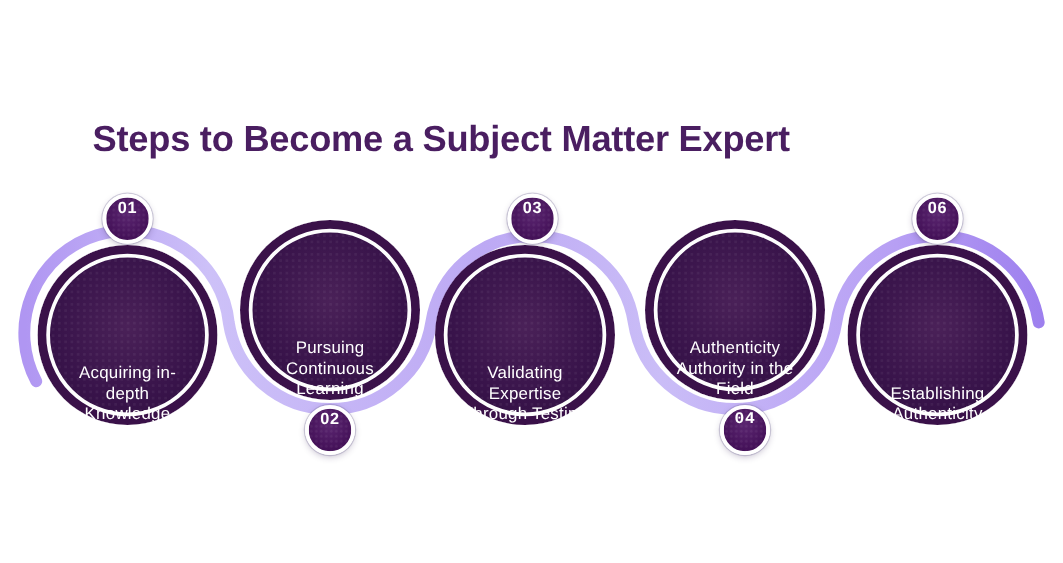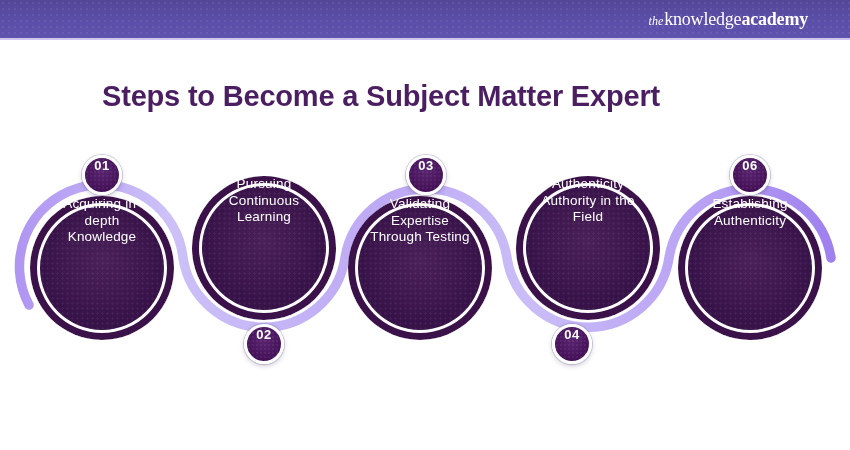--- a/index.html
+++ b/index.html
@@ -37,29 +37,28 @@
     line-height: 1;
     white-space: nowrap;
   }
   .logo-the { font-style: italic; font-size: 12px; margin-right: 1px; }
   .logo-knowledge { font-size: 18px; letter-spacing: -0.2px; }
   .logo-academy { font-size: 18px; font-weight: 700; letter-spacing: -0.2px; }
 
   
   .title {
     position: absolute;
-    left: 0; top: 80px;
+    left: 0; top: 96px;
     width: 706px;
     text-align: center;
     font-size: 29px;
     line-height: 32px;
     font-weight: 700;
     letter-spacing: -0.2px;
     color: #4a1e61;
-    margin-left: 28px;
   }
 
   
   .wave {
     position: absolute;
     left: 0; top: 0;
     width: 850px; height: 450px;
     pointer-events: none;
   }
 
@@ -69,21 +68,21 @@
     width: 144px; height: 144px;
     border-radius: 50%;
     background-image:
       radial-gradient(rgba(255,255,255,0.05) 1px, transparent 1.3px),
       radial-gradient(circle at 50% 45%, #4a2158 0%, #38134a 55%, #2c0e3b 100%);
     background-size: 5px 5px, 100% 100%;
     box-shadow:
       inset 0 0 0 7px #3a1149,
       inset 0 0 0 10px #fdfdfd;
     display: flex;
-    align-items: flex-start;
+    align-items: flex-end;
     justify-content: center;
   }
   .circle .label {
     color: #ffffff;
     font-size: 13.5px;
     line-height: 1.24;
     font-weight: 500;
     letter-spacing: 0.2px;
     text-align: center;
     white-space: pre-line;
@@ -114,35 +113,28 @@
   }
   .badge .num {
     color: #ffffff;
     font-size: 13px;
     font-weight: 700;
     letter-spacing: 0.6px;
   }
   .b1 { left: 82px;  top: 155px; }
   .b2 { left: 244px; top: 324px; }
   .b3 { left: 406px; top: 155px; }
-  .b4 { left: 552px; top: 324px; }
+  .b4 { left: 576px; top: 324px; font-family: Liberation Mono, monospace; }
   .b5 { left: 730px; top: 155px; }
 </style>
 </head>
 <body>
 
 <div class="page">
 
-  <header class="topbar">
-    <div class="logo">
-      <span class="logo-the">the</span>
-        <span class="logo-knowledge">knowledge</span>
-        <span class="logo-academy">academy</span>
-    </div>
-  </header>
 
   <h1 class="title">Steps to Become a Subject Matter Expert</h1>
 
   <svg class="wave" viewBox="0 0 850 450" xmlns="http://www.w3.org/2000/svg" aria-hidden="true">
     <defs>
       <linearGradient id="waveGrad" gradientUnits="userSpaceOnUse" x1="20" y1="0" x2="840" y2="0">
         <stop offset="0" stop-color="#b096f2"></stop>
         <stop offset="0.18" stop-color="#cdc1f8"></stop>
         <stop offset="0.45" stop-color="#bda9f4"></stop>
         <stop offset="0.62" stop-color="#cabdf7"></stop>

